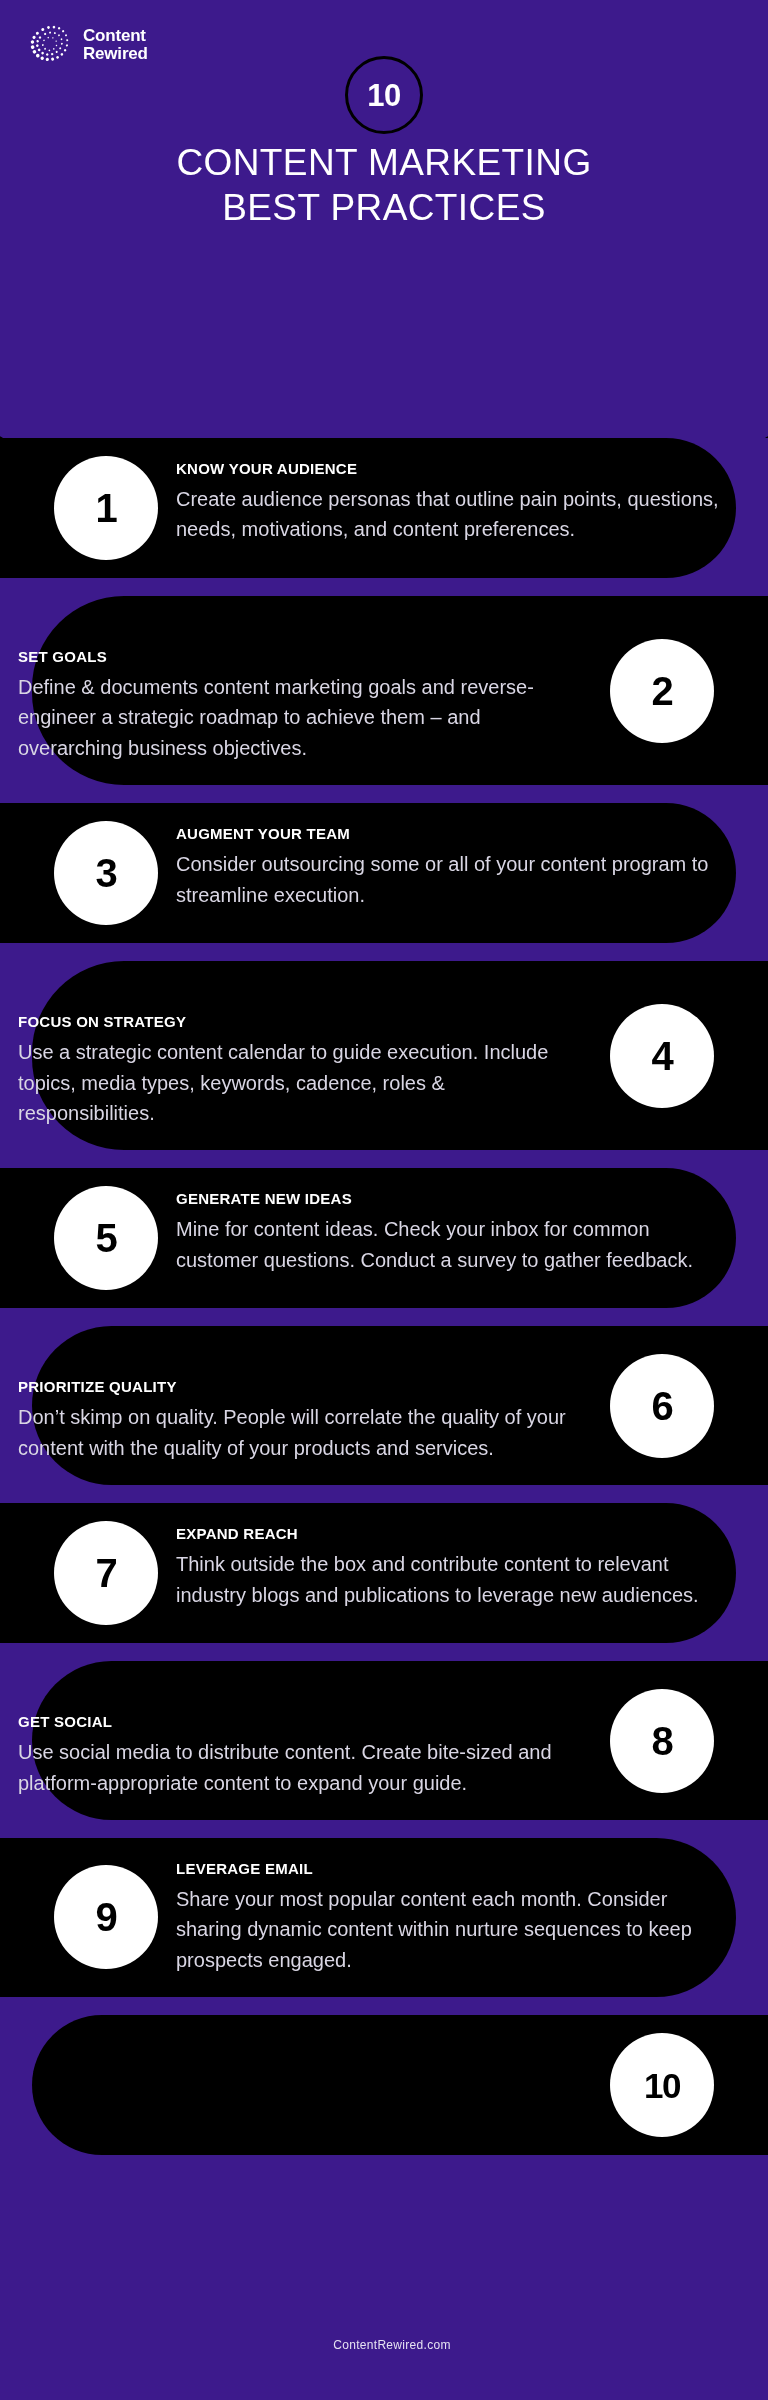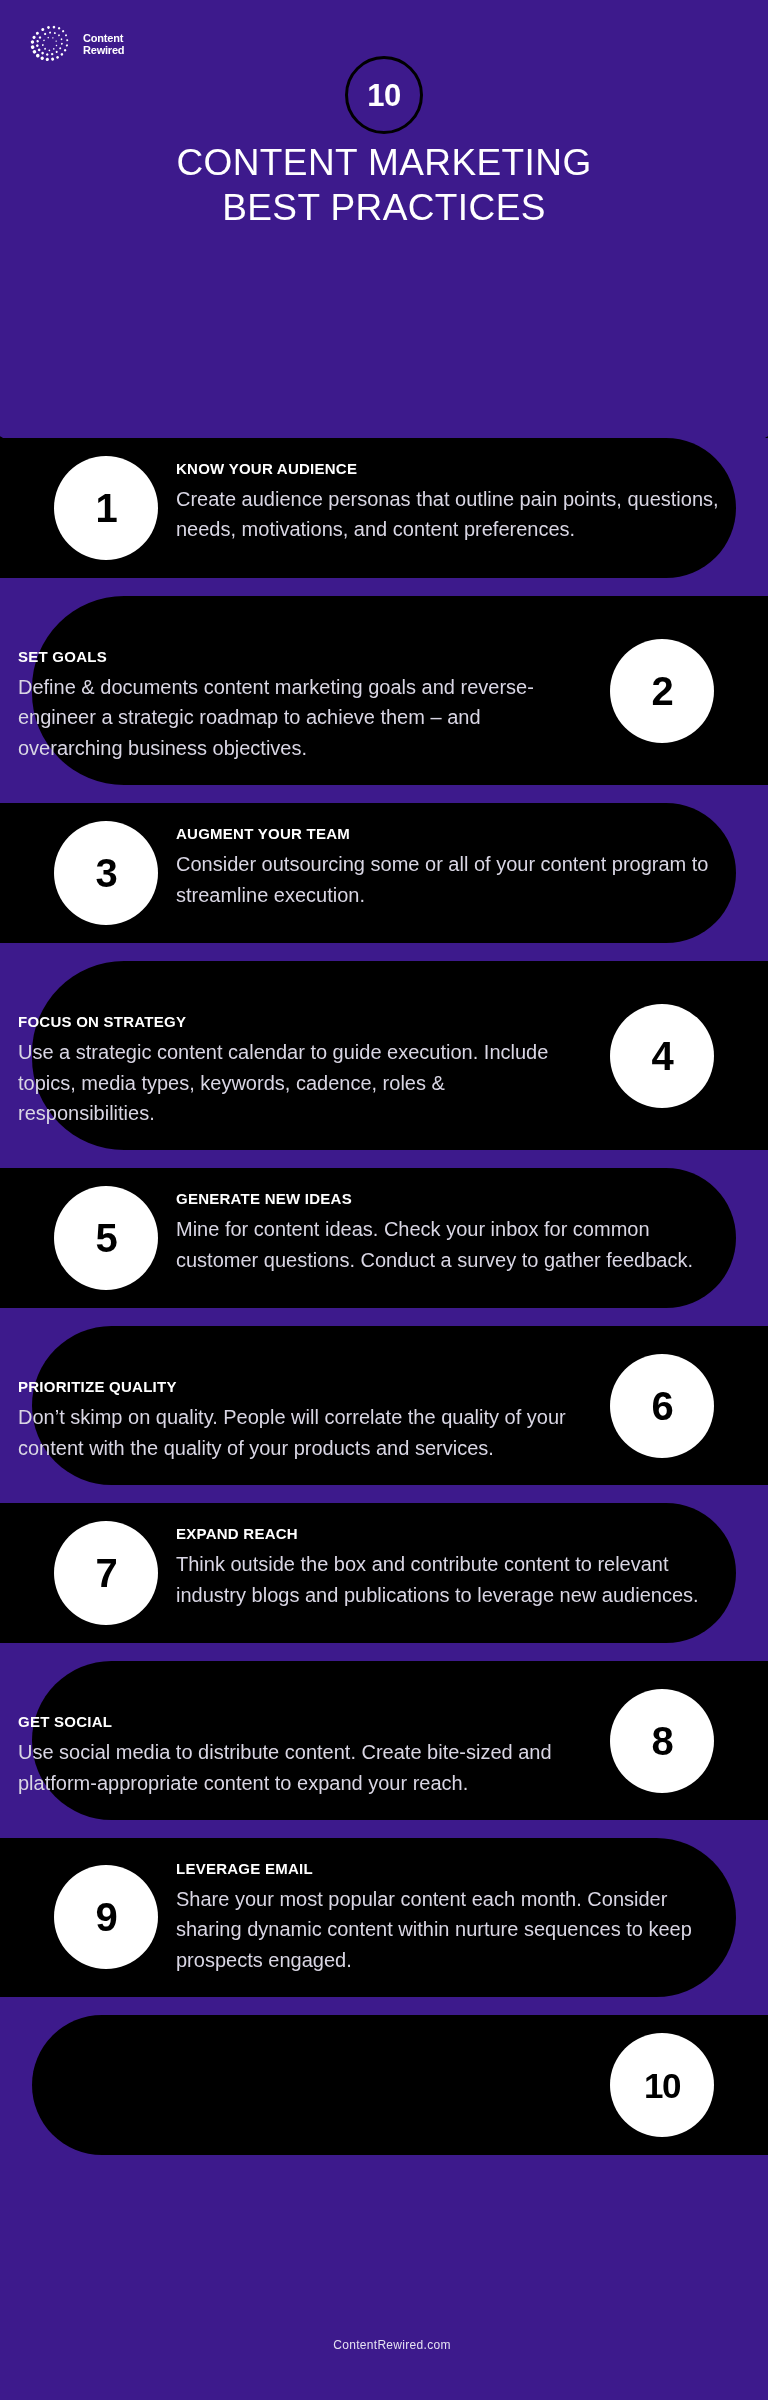--- a/index.html
+++ b/index.html
@@ -38,21 +38,21 @@
     left:28px;
     top:22px;
     display:flex;
     align-items:center;
     gap:9px;
     z-index:5;
   }
   .logo-mark { width:46px; height:46px; position:relative; }
   .logo-text {
     color:#ffffff;
-    font-size:11px;
+    font-size:17px;
     font-weight:700;
     line-height:1.06;
     letter-spacing:-0.2px;
   }
   .badge {
     position:absolute;
     left:50%;
     transform:translateX(-50%);
     top:56px;
     width:78px;
@@ -311,21 +311,21 @@
           <div class="item-body">Think outside the box and contribute content to relevant industry blogs and publications to leverage new audiences.</div>
         </div>
       </div>
       <div class="row" style="padding-top: 22px; padding-bottom: 22px; margin-bottom: 18px; min-height: 140px;">
         <div class="band right"></div>
         <div class="circle at-right">
           <span>8</span>
         </div>
         <div class="content right-text">
           <div class="item-title">GET SOCIAL</div>
-          <div class="item-body">Use social media to distribute content. Create bite-sized and platform-appropriate content to expand your reach.</div>
+          <div class="item-body">Use social media to distribute content. Create bite-sized and platform-appropriate content to expand your guide.</div>
         </div>
       </div>
       <div class="row" style="padding-top: 22px; padding-bottom: 22px; margin-bottom: 18px; min-height: 140px;">
         <div class="band left"></div>
         <div class="circle at-left">
           <span>9</span>
         </div>
         <div class="content left-text">
           <div class="item-title">LEVERAGE EMAIL</div>
           <div class="item-body">Share your most popular content each month. Consider sharing dynamic content within nurture sequences to keep prospects engaged.</div>

